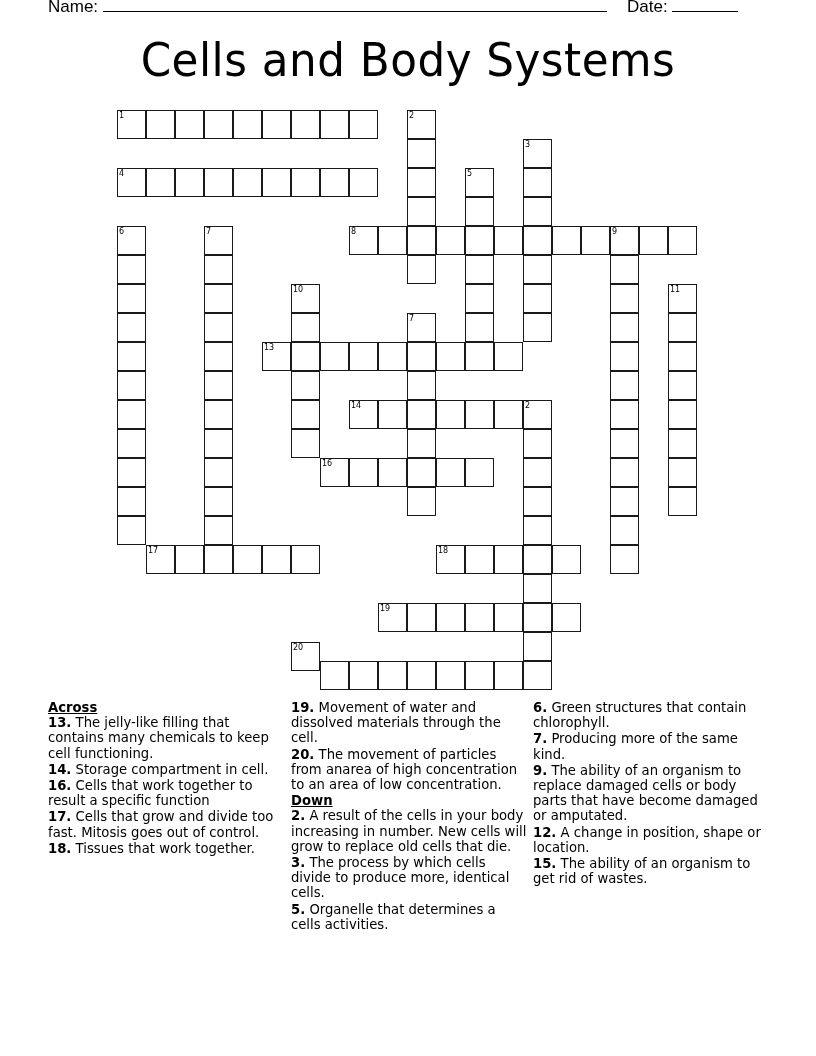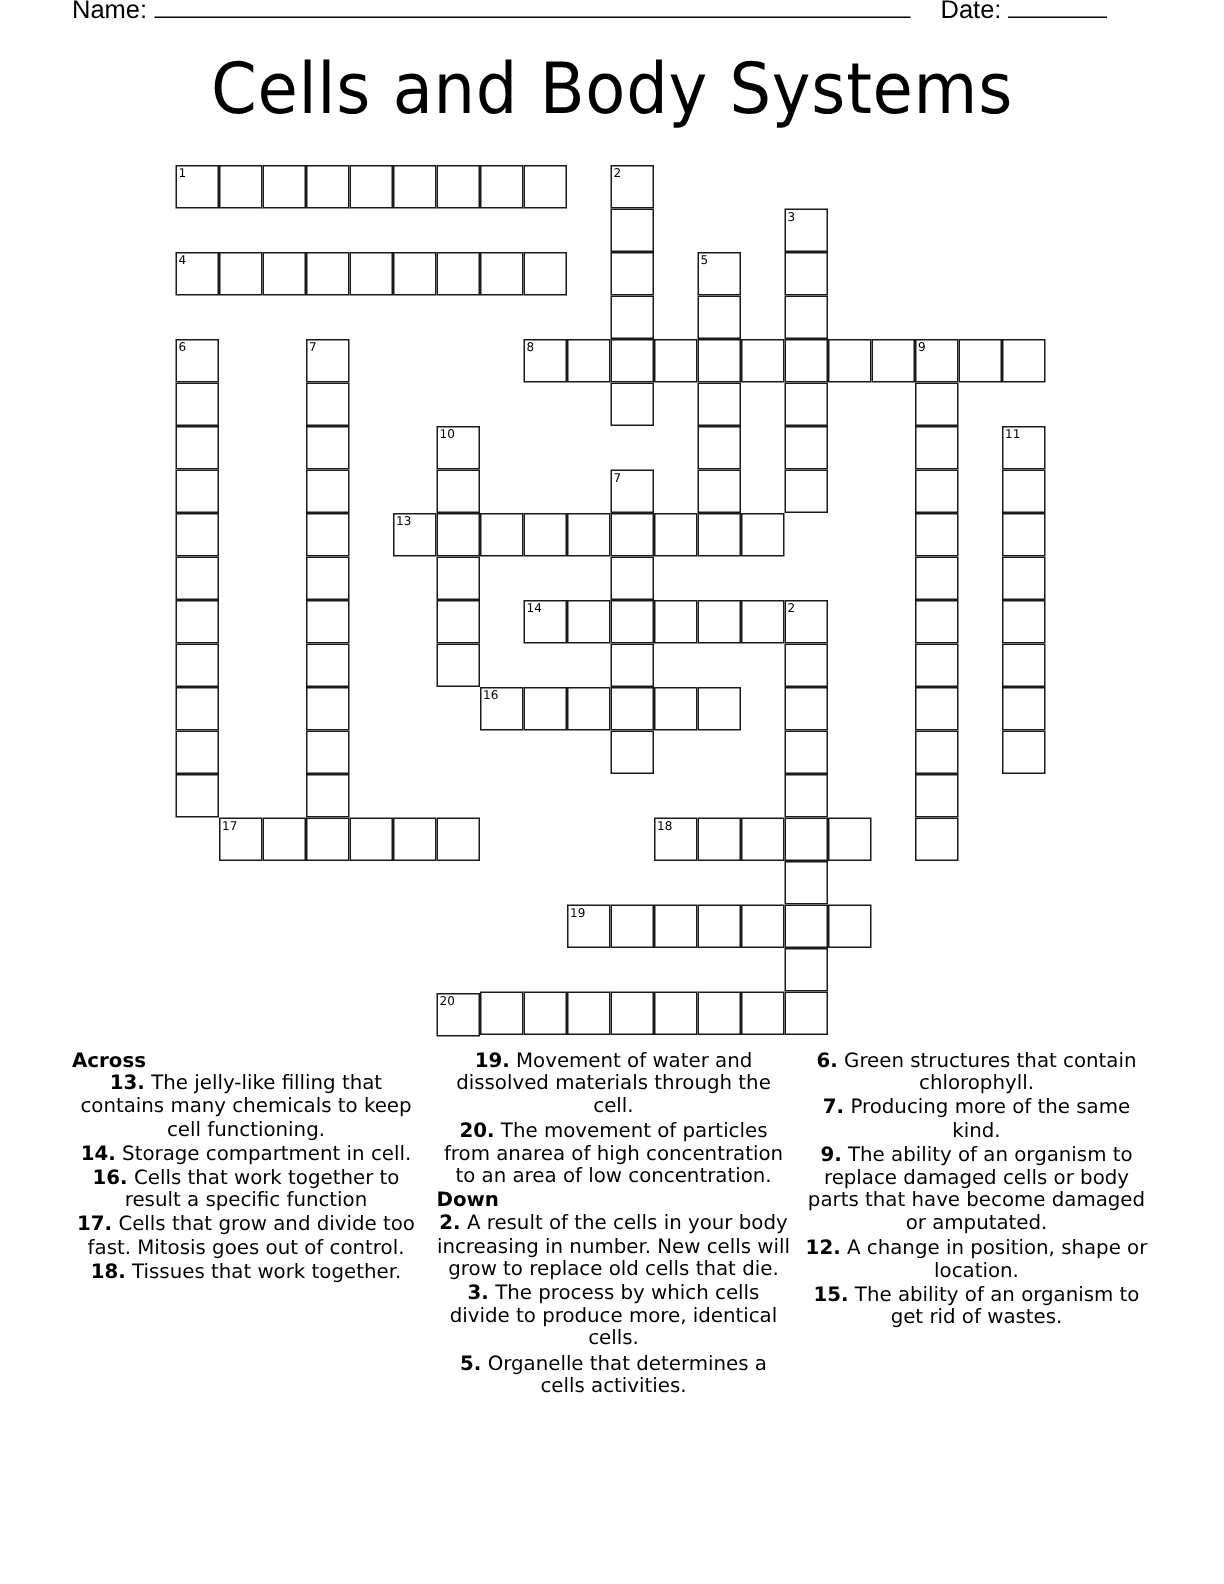--- a/index.html
+++ b/index.html
@@ -19,22 +19,22 @@
     #grid { position: absolute; left: 0; top: 0; width: 816px; height: 700px; }
     .cell {
       position: absolute; width: 29px; height: 29px; box-sizing: border-box;
       border: 1.5px solid #1a1a1a; background: #fff;
     }
     .cell .num {
       position: absolute; top: 0; left: 1px; font-family: "DejaVu Sans", sans-serif;
       font-size: 8px; line-height: 9px; color: #000;
     }
     .clues { position: absolute; top: 700px; font-family: "DejaVu Sans", sans-serif; font-size: 13.2px; line-height: 15.2px; }
-    .clues .heading { font-weight: bold; margin-bottom: 0px; }
-    .clue { margin-bottom: 1px; text-align: center; }
+    .clues .heading { font-weight: bold; text-decoration: underline; margin-bottom: 0px; }
+    .clue { margin-bottom: 1px; }
     .clue .n { font-weight: bold; }
     #col1 { left: 48px; width: 232px; }
     #col2 { left: 291px; width: 236px; }
     #col3 { left: 533px; width: 236px; }
   </style>
 </head>
 <body>
 
 <div class="header-line">
   <span>Name:</span>
@@ -222,21 +222,21 @@
     <div class="cell" style="left: 494px; top: 545px;"></div>
     <div class="cell" style="left: 552px; top: 545px;"></div>
     <div class="cell" style="left: 378px; top: 603px;">
       <span class="num">19</span>
     </div>
     <div class="cell" style="left: 407px; top: 603px;"></div>
     <div class="cell" style="left: 436px; top: 603px;"></div>
     <div class="cell" style="left: 465px; top: 603px;"></div>
     <div class="cell" style="left: 494px; top: 603px;"></div>
     <div class="cell" style="left: 552px; top: 603px;"></div>
-    <div class="cell" style="left: 291px; top: 662px;">
+    <div class="cell" style="left: 291px; top: 642px;">
       <span class="num">20</span>
     </div>
     <div class="cell" style="left: 320px; top: 661px;"></div>
     <div class="cell" style="left: 349px; top: 661px;"></div>
     <div class="cell" style="left: 378px; top: 661px;"></div>
     <div class="cell" style="left: 407px; top: 661px;"></div>
     <div class="cell" style="left: 436px; top: 661px;"></div>
     <div class="cell" style="left: 465px; top: 661px;"></div>
     <div class="cell" style="left: 494px; top: 661px;"></div>
   </div>

